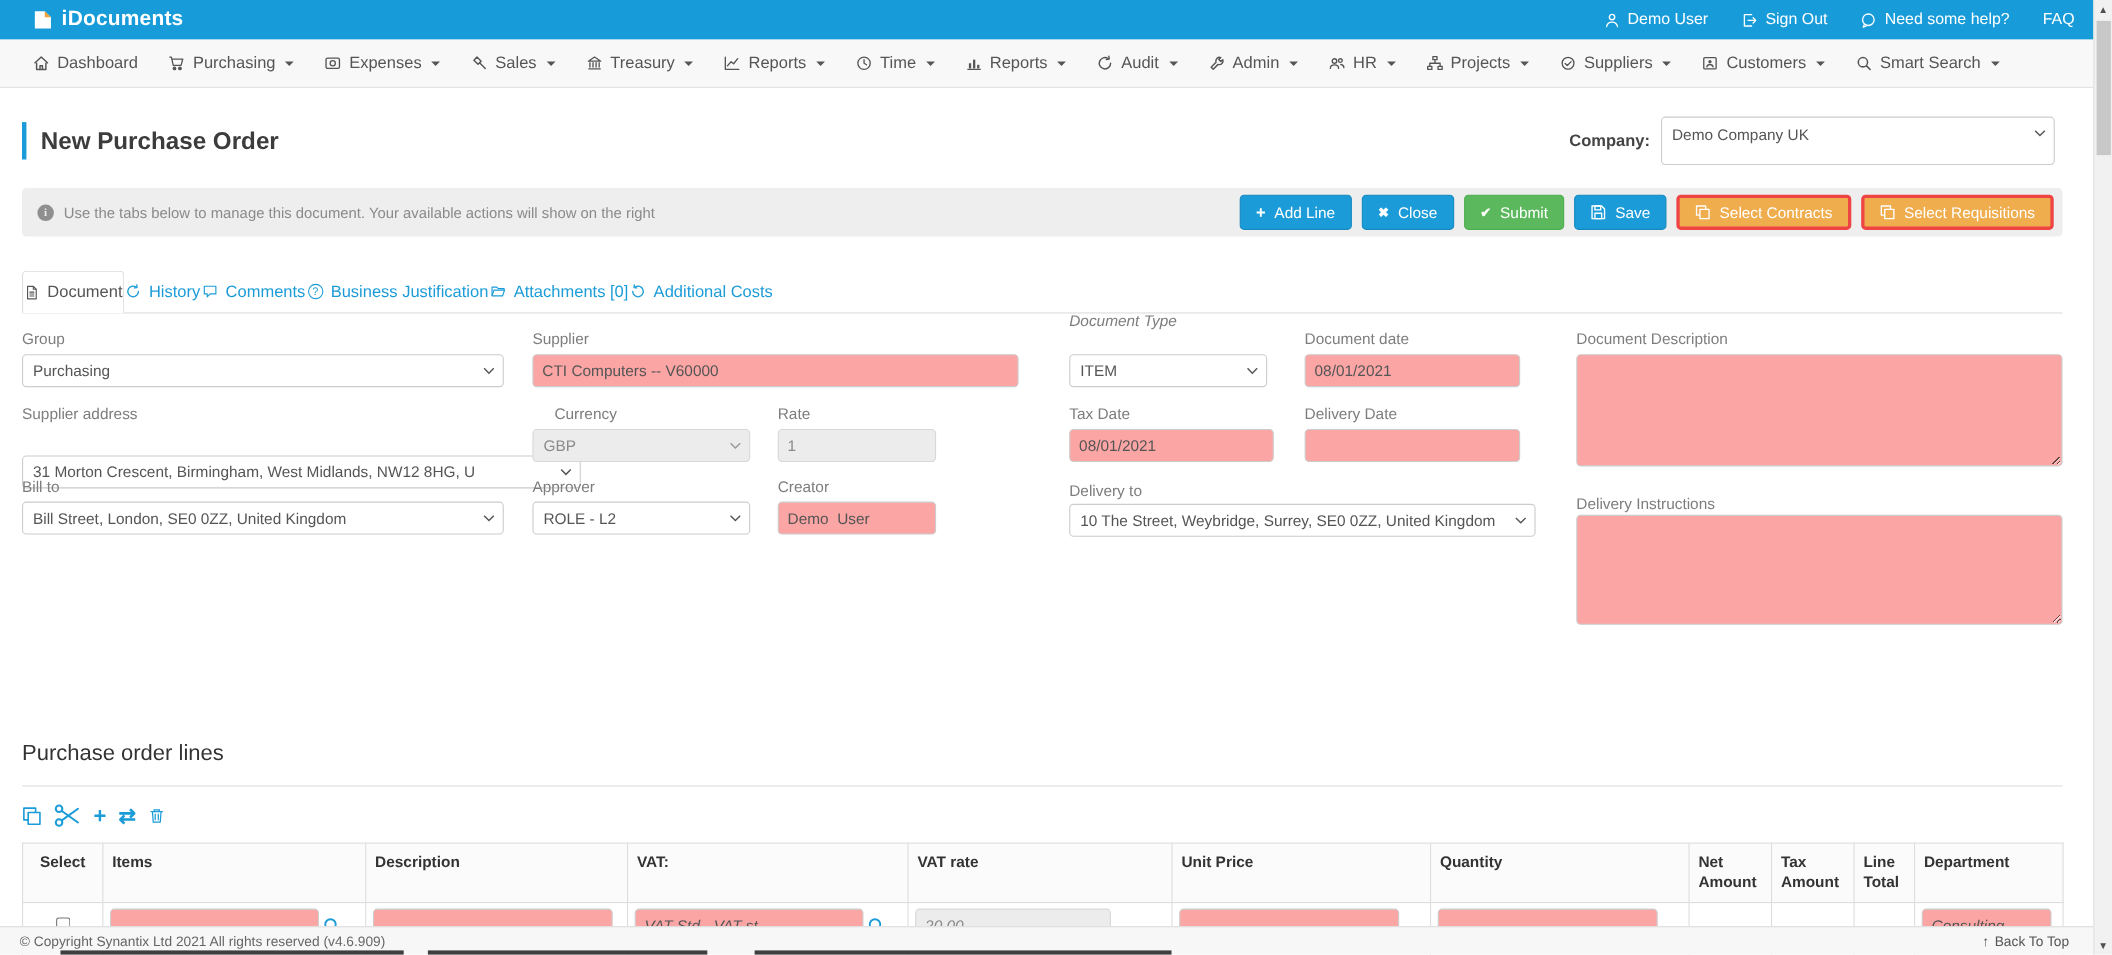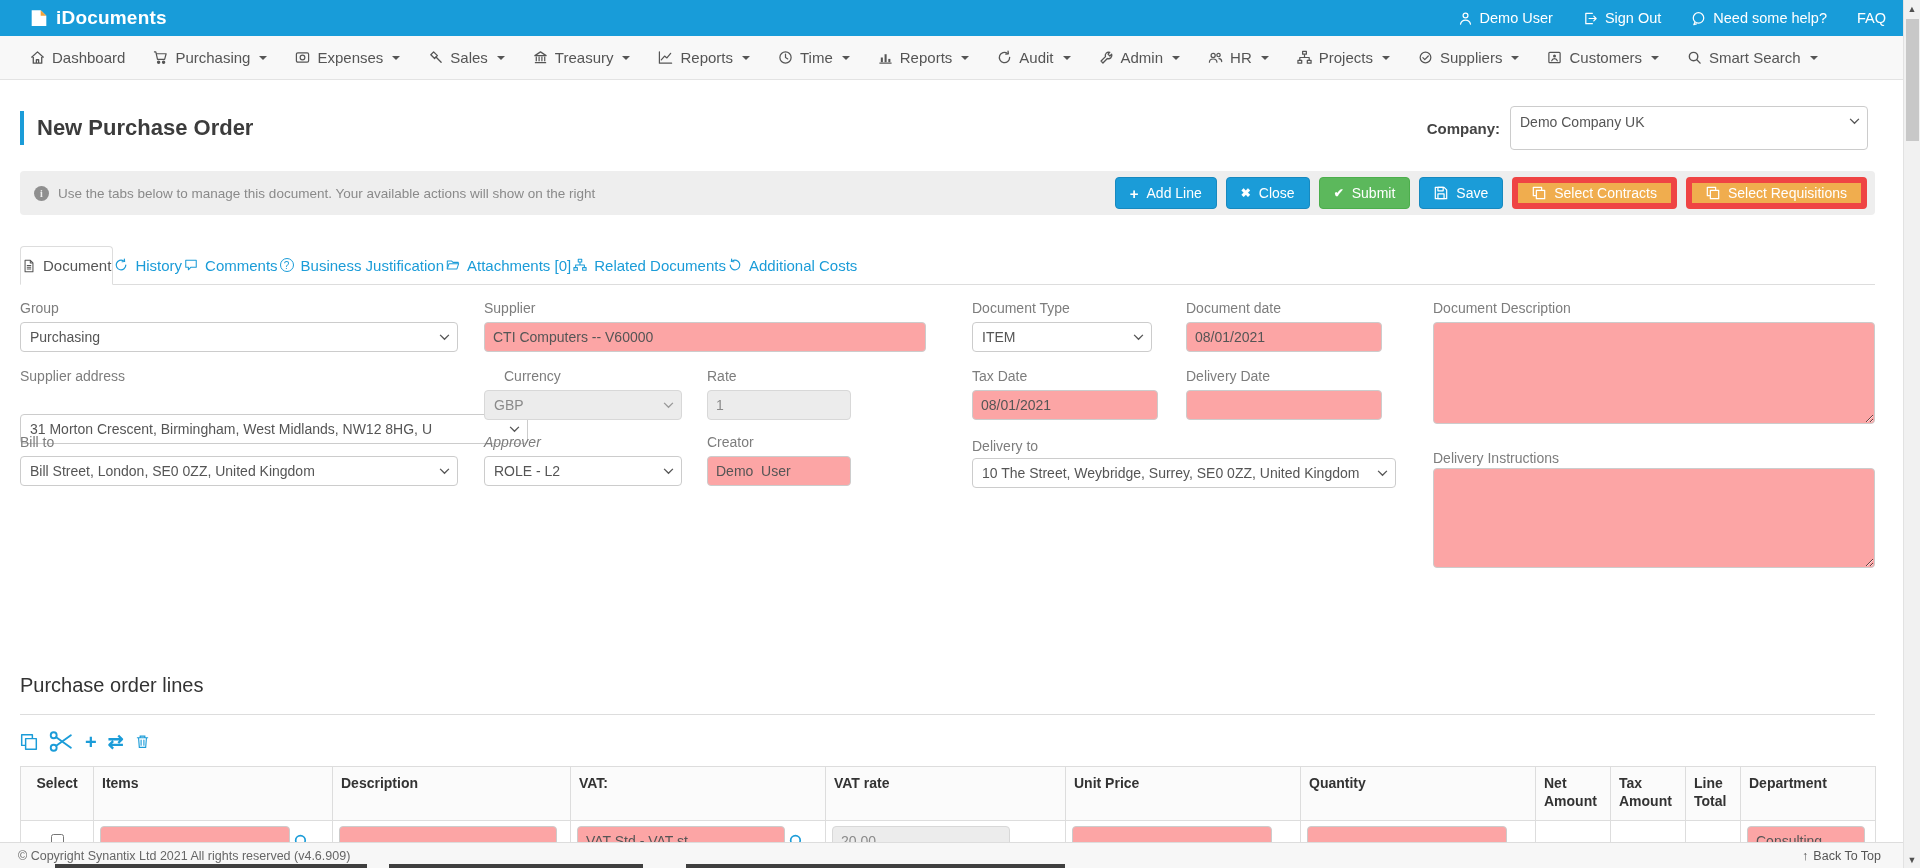--- a/index.html
+++ b/index.html
@@ -55,21 +55,21 @@
   .info{ display:flex; align-items:center; gap:9px; color:#8a8a8a; font-size:13.5px; }
   .circle-i{ width:15px; height:15px; border-radius:50%; background:#8f8f8f; color:#eee;
     font-size:10px; font-weight:700; display:inline-flex; align-items:center;
     justify-content:center; font-family:"Liberation Serif",serif; }
   .actions{ display:flex; align-items:center; gap:9px; }
   .btn{ height:32px; border-radius:4px; color:#fff; font-size:14px; display:flex;
     align-items:center; gap:8px; padding:0 14px; cursor:pointer; white-space:nowrap; }
   .btn .g{ font-size:12px; }
   .btn-blue{ background:#1b9cd8; border:1px solid #1789bf; }
   .btn-green{ background:#5cb85c; border:1px solid #4cae4c; }
-  .btn-orange{ background:#f0ad4e; border:6px solid #ef4444; }
+  .btn-orange{ background:#f0ad4e; border:3px solid #ef4444; }
 
   
   .tabs{ position:absolute; top:246px; left:20px; width:1855px; height:39px;
     border-bottom:1px solid #ddd; display:flex; align-items:flex-end; }
   .tab{ display:flex; align-items:center; gap:7px; padding:0 1px; height:38px;
     font-size:15px; color:#1b9cd8; cursor:pointer; white-space:nowrap; }
   .tab.active{ background:#fff; border:1px solid #ddd; border-bottom:1px solid #fff;
     border-radius:4px 4px 0 0; color:#555; height:39px; margin-bottom:-1px; }
   .qmark{ width:14px; height:14px; border:1.2px solid currentColor; border-radius:50%;
     font-size:10px; display:inline-flex; align-items:center; justify-content:center; }
@@ -86,21 +86,21 @@
   .tool.swap{ font-size:19px; font-weight:700; }
 
   table.po{ position:absolute; top:766px; left:20px; width:1855px;
     border-collapse:collapse; table-layout:fixed; }
   table.po th{ border:1px solid #ddd; background:#fbfbfb; font-size:14px; color:#333;
     text-align:left; padding:8px; vertical-align:top; font-weight:700; height:54px; line-height:1.25; }
   table.po th.c{ text-align:center; }
   table.po td{ border:1px solid #ddd; background:#fff; padding:5px 6px;
     vertical-align:top; height:58px; }
   .cellflex{ display:flex; align-items:flex-start; gap:3px; }
-  td .inp{ height:30px; }
+  td .inp{ height:30px;font-style:italic; }
 
   
   .footer{ position:absolute; left:0; top:842px; width:1903px; height:26px;
     background:#f7f7f7; border-top:1px solid #ddd; display:flex;
     justify-content:space-between; align-items:center; padding:0 22px 0 18px;
     font-size:12.5px; color:#666; z-index:30; }
   .back-top{ display:flex; align-items:center; gap:5px; cursor:pointer; color:#555; }
 
   
   .vscroll{ position:absolute; top:0; right:0; width:17px; height:868px;
@@ -365,49 +365,40 @@
     <span>Business Justification</span>
   </div>
   <div class="tab">
     <svg class="i" viewBox="0 0 16 16" width="14" height="14" fill="none" stroke="currentColor" stroke-width="1.2" stroke-linejoin="round">
         <path d="M1.5 12.5V3.5h5l1.5 1.5h6v1.5"></path>
         <path d="M1.5 12.5l2-6h11l-2 6z"></path>
       </svg>
     <span>Attachments [0]</span>
   </div>
   <div class="tab">
-    <svg class="i" viewBox="0 0 16 16" width="14" height="14" fill="none" stroke="currentColor" stroke-width="1.2" stroke-linejoin="round">
-        <rect x="6" y="1.5" width="4" height="3"></rect>
-        <rect x="1" y="11" width="4" height="3"></rect>
-        <rect x="11" y="11" width="4" height="3"></rect>
-        <path d="M8 4.5V8M3 11V8h10v3"></path>
-      </svg>
-    <span>Related Documents</span>
-  </div>
-  <div class="tab">
     <svg class="i" viewBox="0 0 16 16" width="14" height="14" fill="none" stroke="currentColor" stroke-width="1.4" stroke-linecap="round" stroke-linejoin="round">
         <path d="M2.5 8A5.5 5.5 0 1 0 5 3.4"></path>
         <path d="M4.2 1.2l-.3 2.8 2.8.3"></path>
       </svg>
     <span>Additional Costs</span>
   </div>
 </div>
 
 <span class="lbl" style="left:20px;top:300px;">Group</span>
 <div class="sel abs" style="left:20px;top:322px;width:438px;">
   <span>Purchasing</span>
   <svg class="chev" width="11" height="7" viewBox="0 0 12 8" fill="none" stroke="#555" stroke-width="1.5">
       <path d="M1 1l5 5 5-5"></path>
     </svg>
 </div>
 
 <span class="lbl" style="left:484px;top:300px;">Supplier</span>
 <input class="inp abs" style="left: 484px; top: 322px; width: 442px;" value="CTI Computers -- V60000">
 
-<span class="lbl" style="left:972px;top:300px;">Document Type</span>
+<span class="lbl" style="left:972px;top:283px;font-style:italic;">Document Type</span>
 <div class="sel abs" style="left:972px;top:322px;width:180px;">
   <span>ITEM</span>
   <svg class="chev" width="11" height="7" viewBox="0 0 12 8" fill="none" stroke="#555" stroke-width="1.5">
       <path d="M1 1l5 5 5-5"></path>
     </svg>
 </div>
 
 <span class="lbl" style="left:1186px;top:300px;">Document date</span>
 <input class="inp abs" style="left: 1186px; top: 322px; width: 196px;" value="08/01/2021">
 
@@ -440,21 +431,21 @@
 <input class="inp abs" style="left: 1186px; top: 390px; width: 196px;" value="">
 
 <span class="lbl" style="left:20px;top:434px;">Bill to</span>
 <div class="sel abs" style="left:20px;top:456px;width:438px;">
   <span>Bill Street, London, SE0 0ZZ, United Kingdom</span>
   <svg class="chev" width="11" height="7" viewBox="0 0 12 8" fill="none" stroke="#555" stroke-width="1.5">
       <path d="M1 1l5 5 5-5"></path>
     </svg>
 </div>
 
-<span class="lbl" style="left:484px;top:434px;font-style:italic;">Approver</span>
+<span class="lbl" style="left:484px;top:434px;">Approver</span>
 <div class="sel abs" style="left:484px;top:456px;width:198px;">
   <span>ROLE - L2</span>
   <svg class="chev" width="11" height="7" viewBox="0 0 12 8" fill="none" stroke="#555" stroke-width="1.5">
       <path d="M1 1l5 5 5-5"></path>
     </svg>
 </div>
 
 <span class="lbl" style="left:707px;top:434px;">Creator</span>
 <input class="inp abs" style="left: 707px; top: 456px; width: 144px;" value="Demo  User">
 

